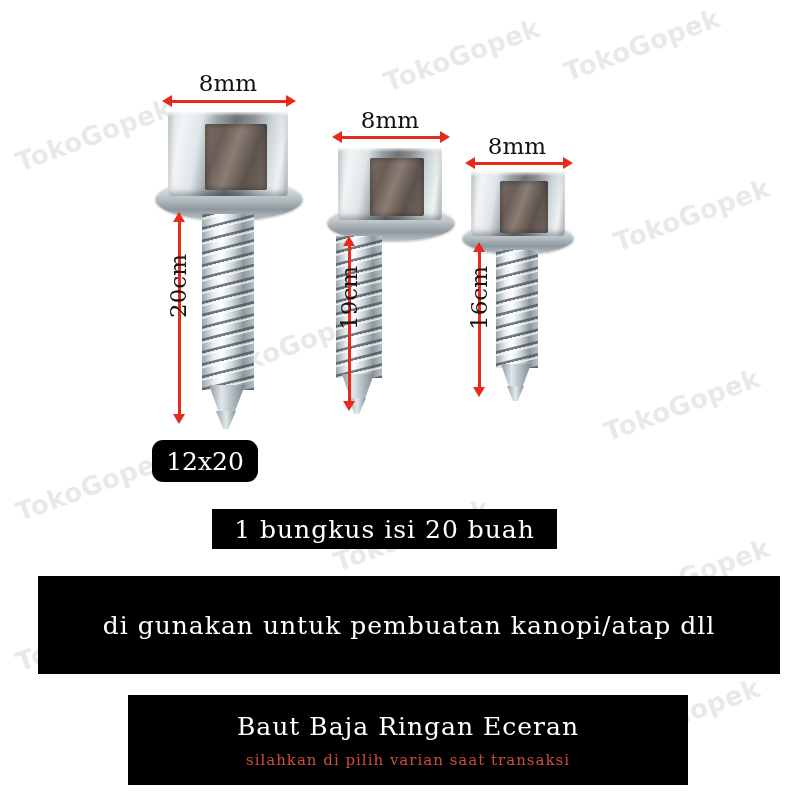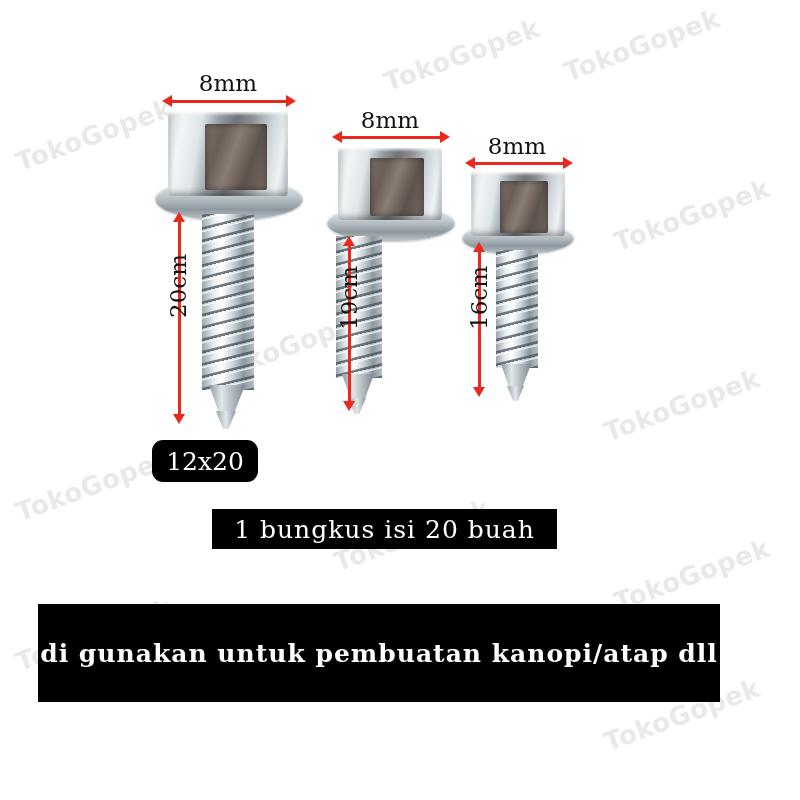--- a/index.html
+++ b/index.html
@@ -202,16 +202,20 @@
     <div class="mline varrow" style="left:478px; top:252px; height:135px;"></div>
     <div class="cap cap-u" style="left:473px; top:242px;"></div>
     <div class="cap cap-d" style="left:473px; top:387px;"></div>
     <div class="dim-v" style="left:466px; top:330px;">16cm</div>
   </div>
 
   <div class="blackbox size-label" style="left:152px; top:440px; width:106px; height:42px;">12x20</div>
 
   <div class="blackbox pack-label" style="left:212px; top:509px; width:345px; height:40px;">1 bungkus isi 20 buah</div>
 
-  <div class="blackbox use-label" style="left:38px; top:604px; width:682px; height:98px;font-weight:bold;">di gunakan untuk pembuatan kanopi/atap dll</div>
-
+  <div class="blackbox use-label" style="left:38px; top:576px; width:742px; height:98px;">di gunakan untuk pembuatan kanopi/atap dll</div>
+
+  <div class="blackbox" style="left:128px; top:695px; width:560px; height:90px; flex-direction:column; gap:10px;">
+    <div class="title-label">Baut Baja Ringan Eceran</div>
+    <div class="sub-label">silahkan di pilih varian saat transaksi</div>
+  </div>
 
 </div>
 
 </body></html>

